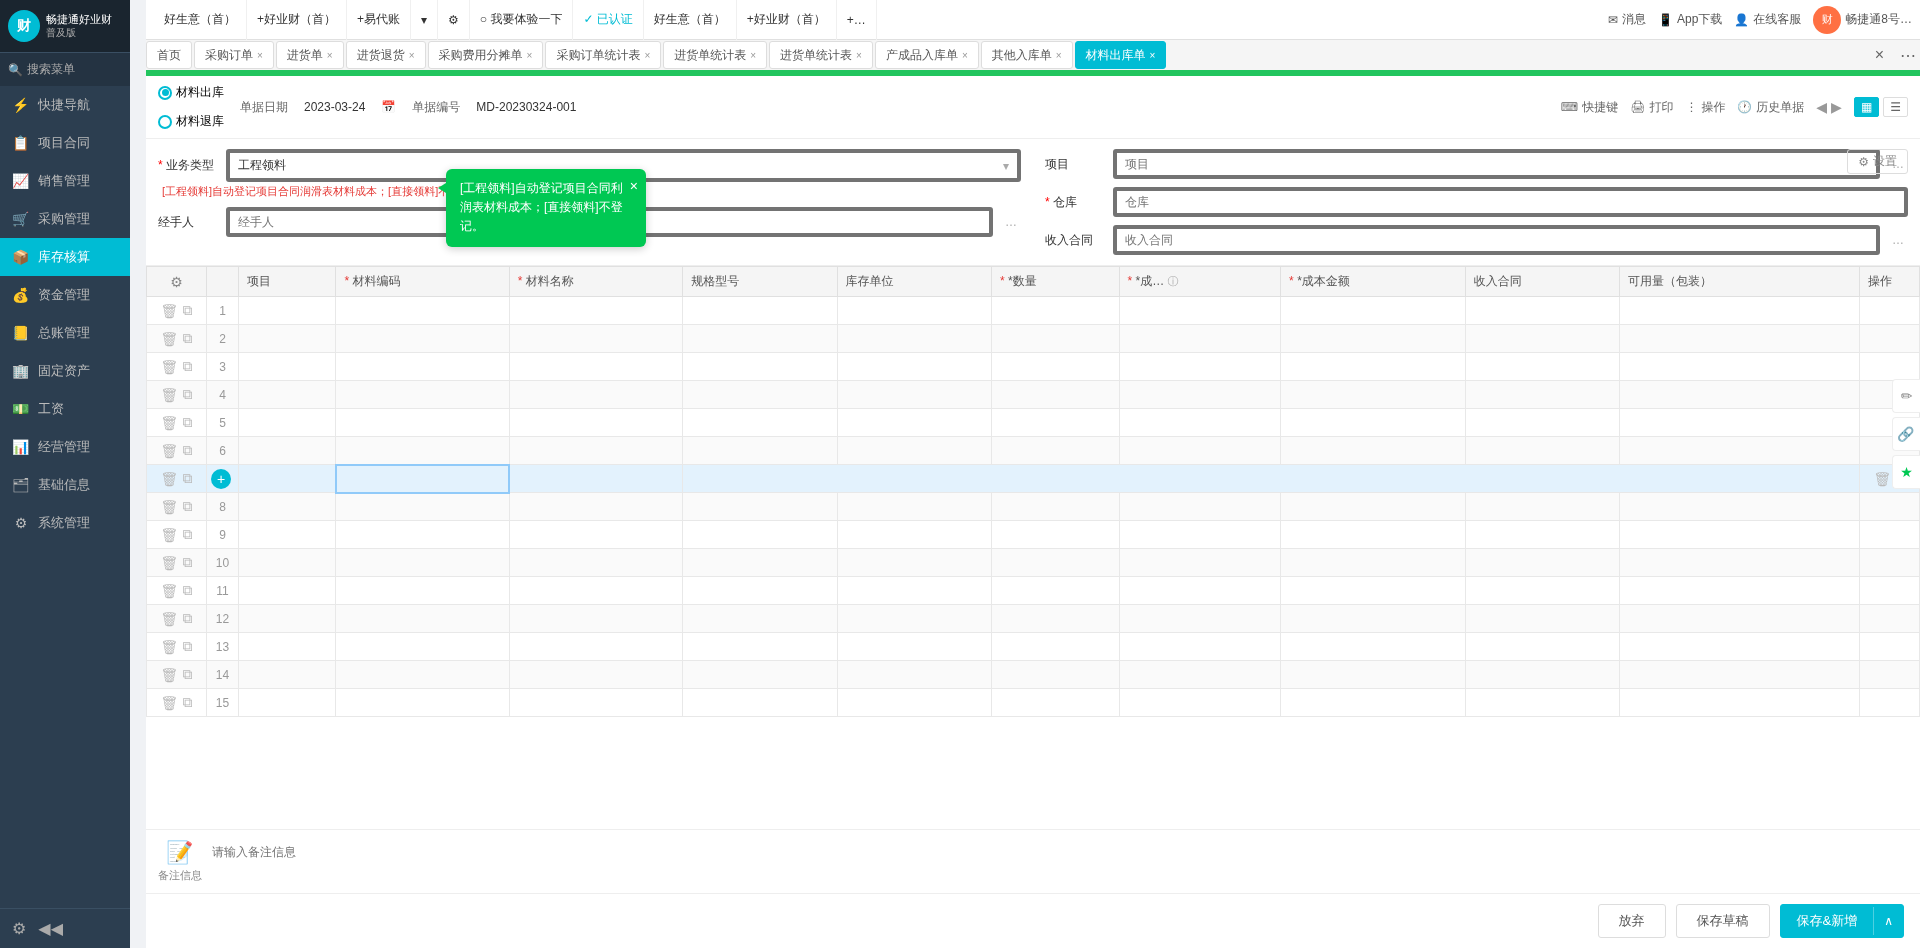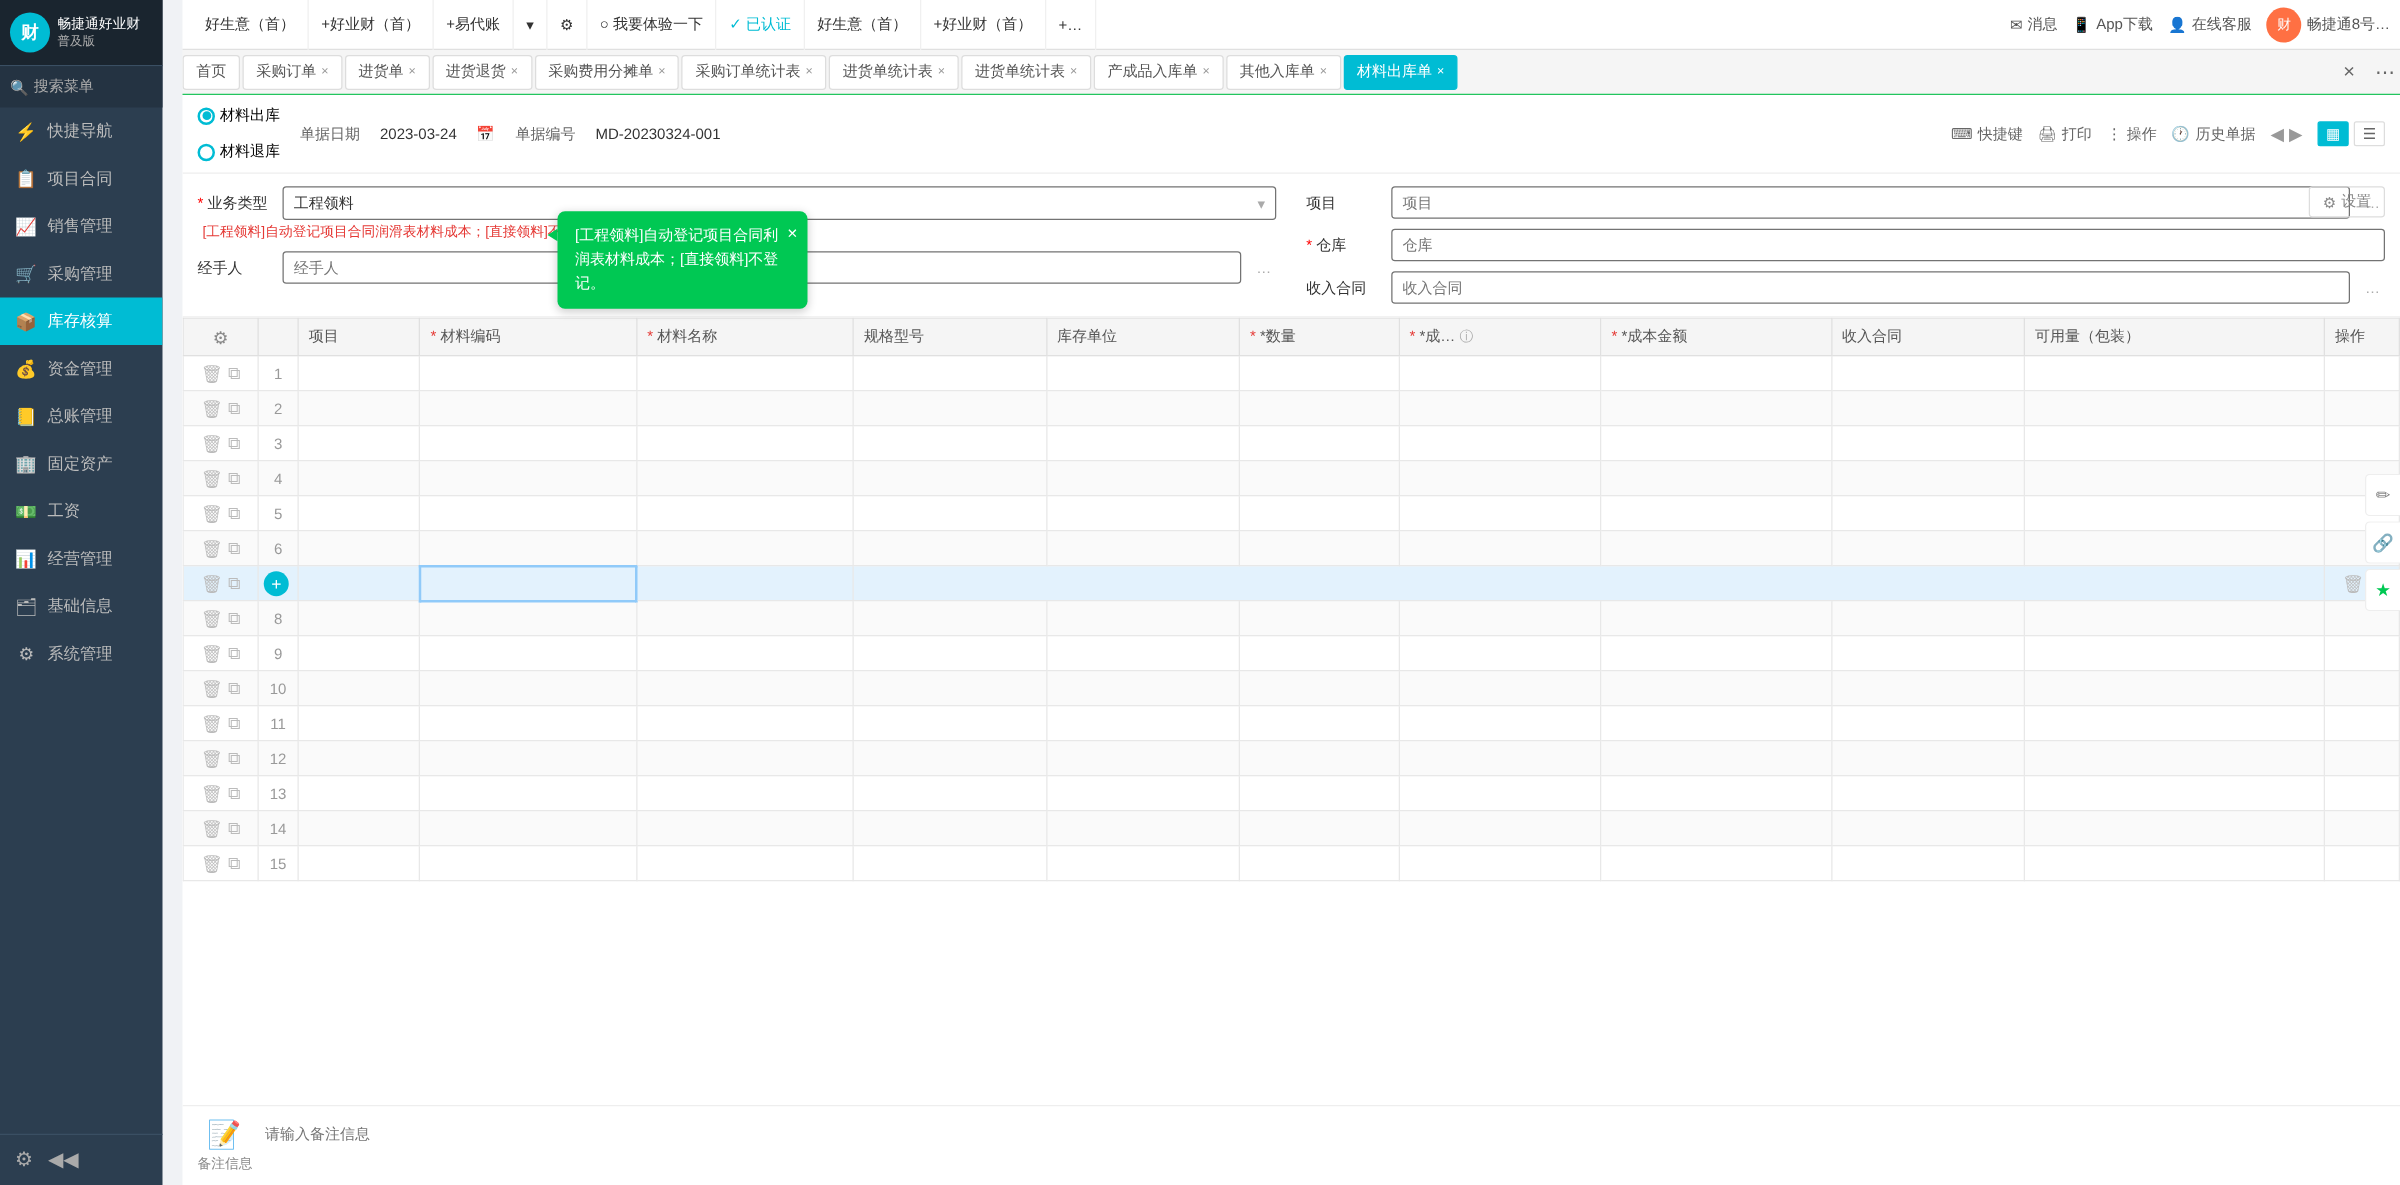--- a/index.html
+++ b/index.html
@@ -74,21 +74,21 @@
     }
     .top-nav-link.highlighted { color: #00bcd4; }
     .top-nav-right { display: flex; align-items: center; gap: 12px; color: #555; font-size: 12px; flex-shrink: 0; }
     .top-nav-right-item { display: flex; align-items: center; gap: 4px; cursor: pointer; }
     .user-avatar { width: 28px; height: 28px; border-radius: 50%; background: #ff7043; display: flex; align-items: center; justify-content: center; color: white; font-size: 11px; }
 
     
     .tab-bar {
       background: #f5f5f5;
       display: flex; align-items: center;
-      height: 36px; border-bottom: 1px solid #22c55e;
+      height: 36px; border-bottom: 6px solid #22c55e;
       padding: 0 0; gap: 2px; flex-shrink: 0;
       overflow: hidden;
     }
     .tab {
       padding: 0 10px; height: 28px; display: flex; align-items: center; gap: 4px;
       background: #fff; border: 1px solid #ddd; border-radius: 3px;
       font-size: 12px; color: #555; cursor: pointer; white-space: nowrap;
     }
     .tab.active { background: #00bcd4; color: white; border-color: #00bcd4; align-items: center; }
     .tab-close { font-size: 10px; color: #999; cursor: pointer; }
@@ -129,21 +129,21 @@
       display: grid; grid-template-columns: 1fr 1fr;
       gap: 8px 24px;
       border-bottom: 1px solid #eee;
       flex-shrink: 0;
       position: relative;
     }
     .field-row { display: flex; align-items: center; gap: 8px; position: relative; }
     .field-label { color: #333; white-space: nowrap; min-width: 60px; }
     .field-label.required::before { content: '* '; color: red; }
     .field-input {
-      flex: 1; border: 1px solid #737373; border-radius: 3px;
+      flex: 1; border: 4px solid #737373; border-radius: 3px;
       padding: 4px 8px; font-size: 12px; color: #333;
       background: #fff; min-height: 26px;
     }
     .field-dots { color: #aaa; cursor: pointer; padding: 0 4px; }
     .field-select-arrow { color: #aaa; cursor: pointer; }
 
     
     .warning-text {
       color: #e53935; font-size: 11px;
       background: #fff;
@@ -853,20 +853,28 @@
     </div>
 
     <div class="bottom-area">
       <div class="notes-section">
         <div class="notes-icon">
           <span>📝</span>
           <span class="notes-label">备注信息</span>
         </div>
         <textarea class="notes-input" placeholder="请输入备注信息" style=""></textarea>
       </div>
+      <div class="footer-buttons">
+        <button class="btn btn-default">放弃</button>
+        <button class="btn btn-outline">保存草稿</button>
+        <div class="btn-primary-split">
+          <span class="main-part">保存&amp;新增</span>
+          <span class="arrow-part">∧</span>
+        </div>
+      </div>
     </div>
 
   </div>
 </div>
 
 <div style="position:fixed;right:0;top:40%;display:flex;flex-direction:column;z-index:200;">
   <div class="float-icon">✏</div>
   <div class="float-icon">🔗</div>
   <div class="float-icon" style="color:#00c853;">★</div>
 </div>

